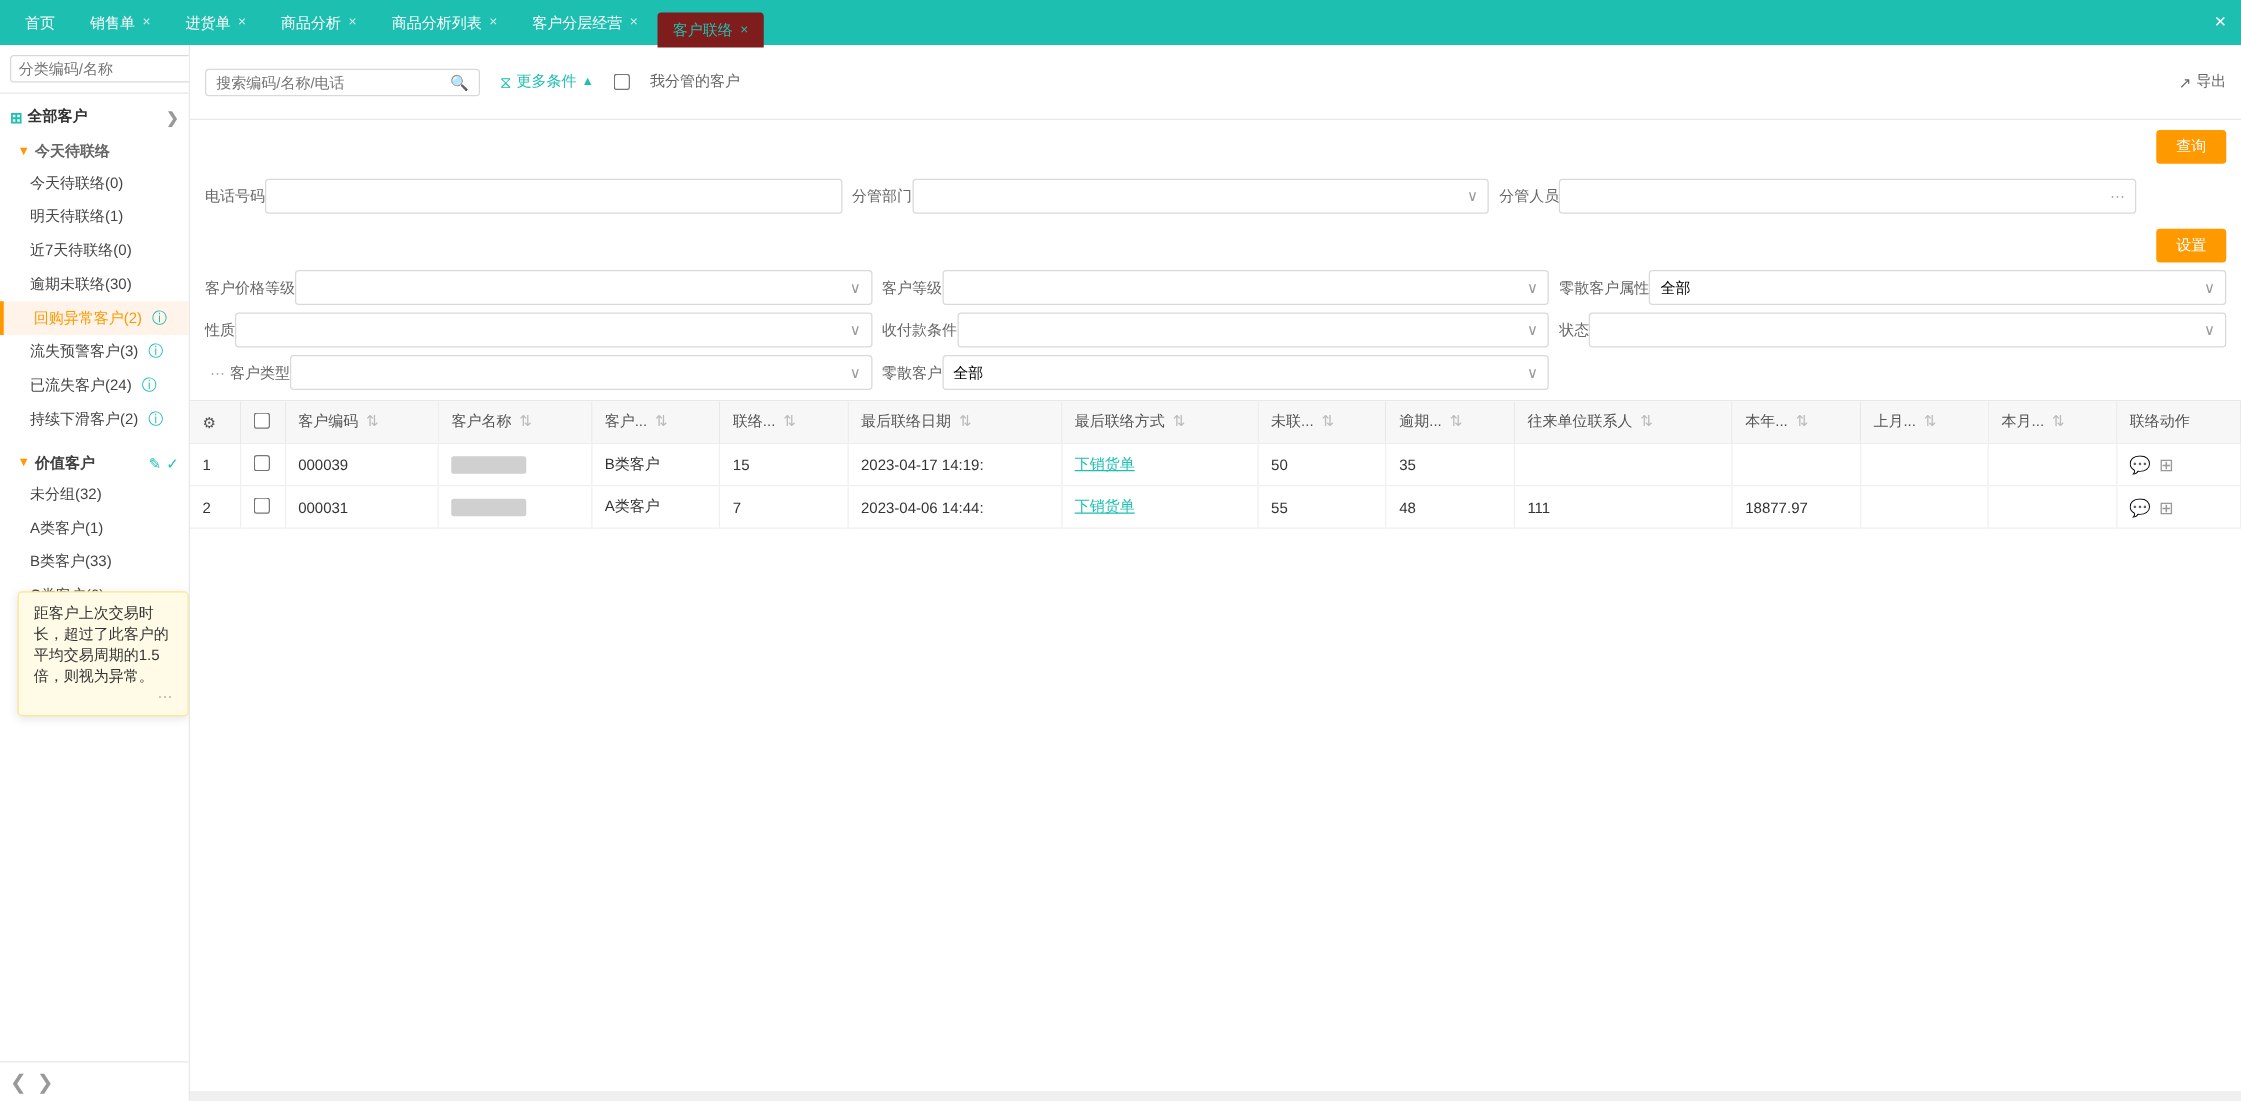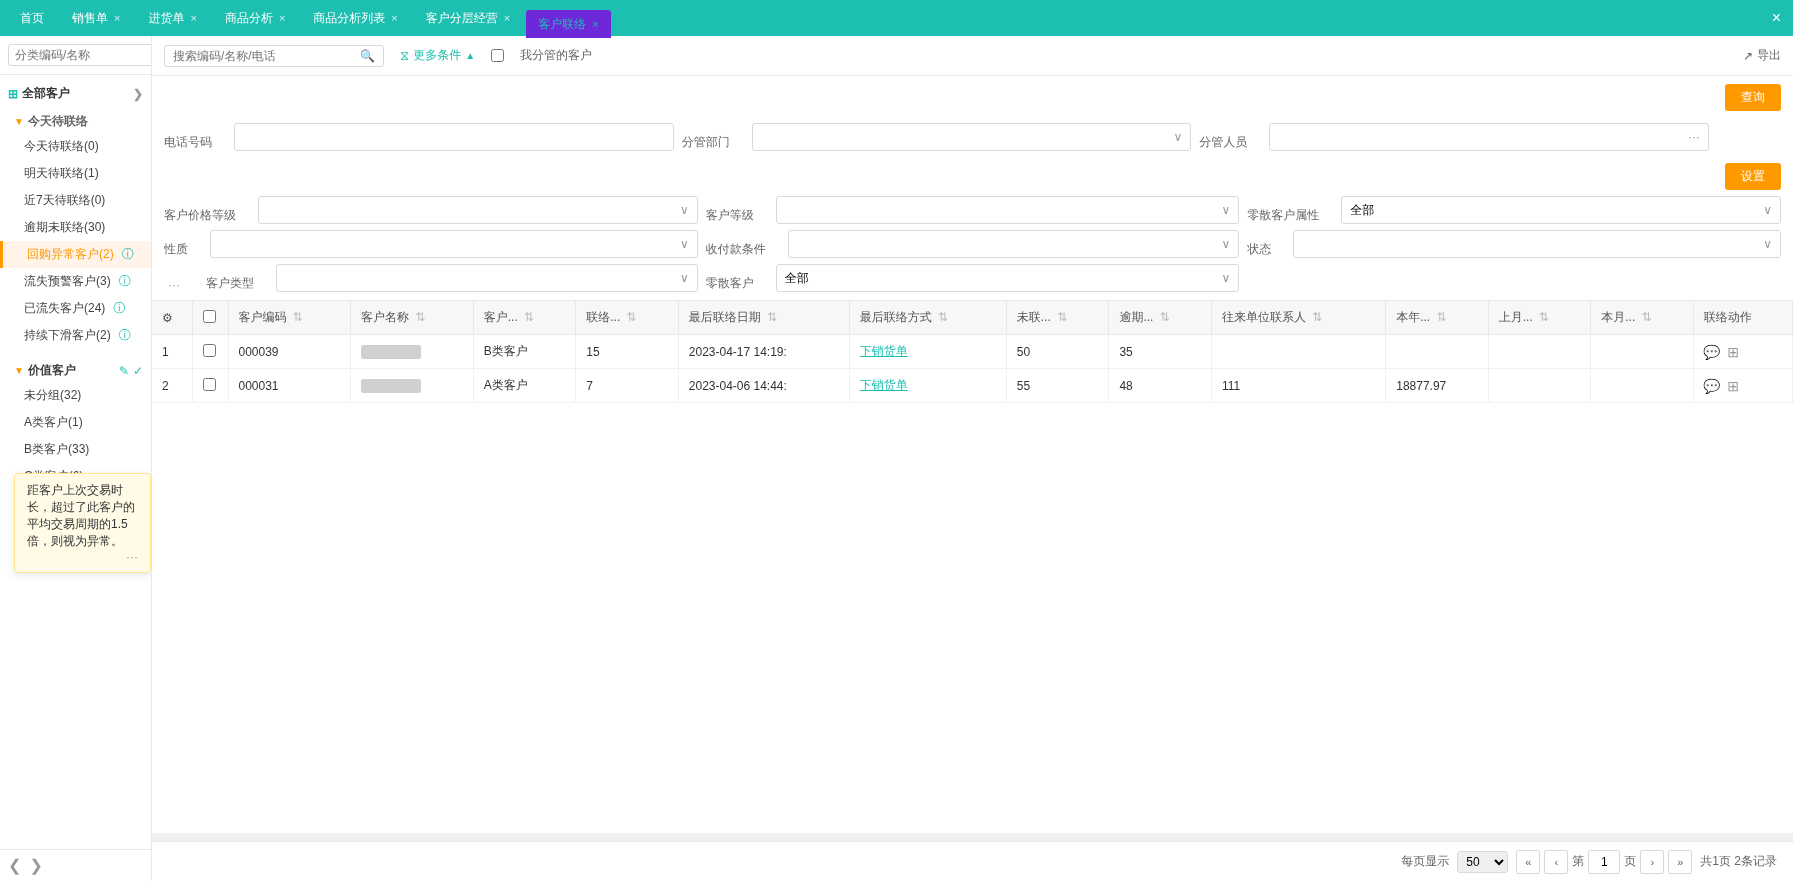--- a/index.html
+++ b/index.html
@@ -21,21 +21,21 @@
       cursor: pointer;
       border-radius: 3px;
       white-space: nowrap;
       display: flex;
       align-items: center;
       gap: 4px;
       height: 28px;
       font-size: 13px;
     }
     .top-nav .nav-item.active {
-      background: #6d28d9;
+      background: #7f1d1d;
       color: #1dbfb0;
       border-radius: 3px 3px 0 0;
       margin-top: 12px;
     }
     .top-nav .nav-item .close-x {
       font-size: 11px;
       color: rgba(255,255,255,0.8);
       margin-left: 2px;
     }
     .top-nav .nav-item.active .close-x { color: #1dbfb0; }
@@ -144,21 +144,21 @@
       flex: 1;
       display: flex;
       flex-direction: column;
       overflow: hidden;
     }
 
     
     .filter-bar {
       background: #fff;
       border-bottom: 1px solid #e8e8e8;
-      padding: 8px 12px;
+      padding: 18px 12px;
       display: flex;
       align-items: center;
       gap: 8px;
     }
     .filter-search-wrap {
       display: flex;
       align-items: center;
       border: 1px solid #d9d9d9;
       border-radius: 3px;
       padding: 3px 8px;
@@ -203,23 +203,23 @@
     }
     .filter-row {
       display: flex;
       align-items: center;
       gap: 8px;
       margin-bottom: 6px;
     }
     .filter-row:last-child { margin-bottom: 0; }
     .filter-field {
       display: flex;
-      align-items: flex-end;
+      align-items: center;
       flex: 1;
-      gap: 22px;
+      gap: 0;
       min-width: 0;
     }
     .filter-label {
       color: #666;
       white-space: nowrap;
       min-width: fit-content;
     }
     .filter-select {
       flex: 1;
       border: 1px solid #d9d9d9;
@@ -738,32 +738,15 @@
                 <span class="action-icon">⊞</span>
               </div>
             </td>
           </tr>
         </tbody>
       </table>
     </div>
 
     <div class="scrollbar-area"></div>
 
-    <div class="bottom-bar">
-      <span class="page-info">每页显示</span>
-      <select class="page-size-select">
-        <option value="50">50</option>
-        <option value="100">100</option>
-      </select>
-      <div class="pagination">
-        <button class="page-btn">«</button>
-        <button class="page-btn">‹</button>
-        <span class="page-info">第</span>
-        <input class="page-input" type="text" value="1" style="">
-        <span class="page-info">页</span>
-        <button class="page-btn">›</button>
-        <button class="page-btn">»</button>
-      </div>
-      <span class="page-info">共1页 2条记录</span>
-    </div>
 
   </div>
 </div>
 
 </body></html>

